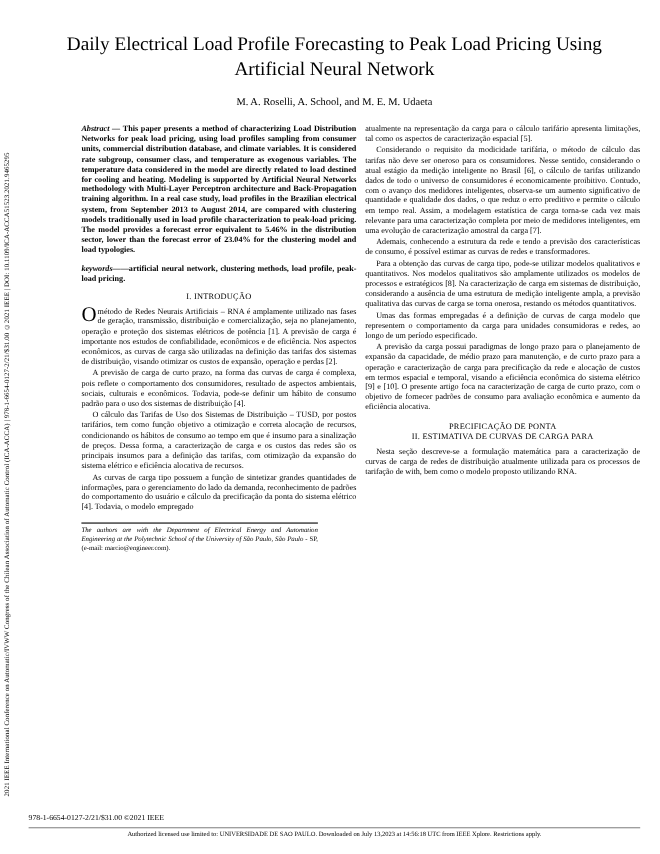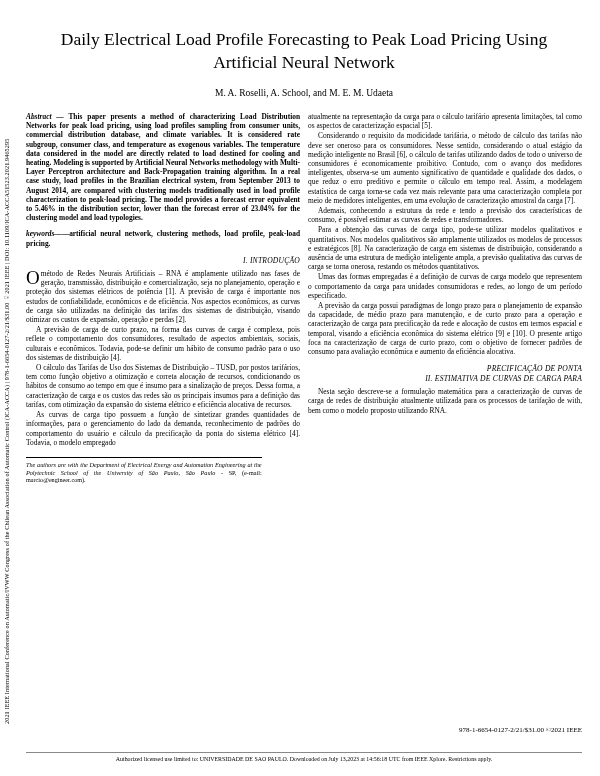--- a/index.html
+++ b/index.html
@@ -60,20 +60,21 @@
     margin-bottom: 14px;
     font-family: "Liberation Serif", serif;
   }
 
   .columns {
     display: flex;
     gap: 8px;
     font-size: 7.4px;
     line-height: 9.2px;
     text-align: justify;
+    margin-left: 48px;
   }
   .col { width: 50%; }
 
   p { margin: 0 0 1px 0; }
   .indent { text-indent: 10px; }
 
   .abstract {
     font-weight: bold;
     font-style: normal;
     text-align: justify;
@@ -83,26 +84,25 @@
 
   .keywords {
     font-weight: bold;
     margin-top: 6px;
     margin-bottom: 8px;
     text-align: justify;
   }
   .keywords .lead { font-style: italic; }
 
   .section-head {
-    text-align: right;
+    text-align: center;
     font-size: 7.6px;
     margin: 8px 0 4px 0;
     font-variant: small-caps;
     letter-spacing: 0.2px;
-    font-style: italic;
   }
   .section-head.two-line { line-height: 9.5px; }
 
   .dropcap-para {
     text-align: justify;
   }
   .dropcap {
     float: left;
     font-size: 19px;
     line-height: 15px;
@@ -123,22 +123,22 @@
   .footnote .nonital { font-style: normal; }
 
   .footer {
     position: absolute;
     left: 26px;
     right: 18px;
     bottom: 14px;
     font-size: 7px;
   }
   .footer-isbn {
-    text-align: right;
-    margin-bottom: 18px;
+    text-align: left;
+    margin-bottom: 5px;
   }
   .footer-license {
     text-align: center;
     font-size: 5.9px;
     border-top: 1px solid #888;
     padding-top: 3px;
   }
 </style>
 </head>
 <body>

